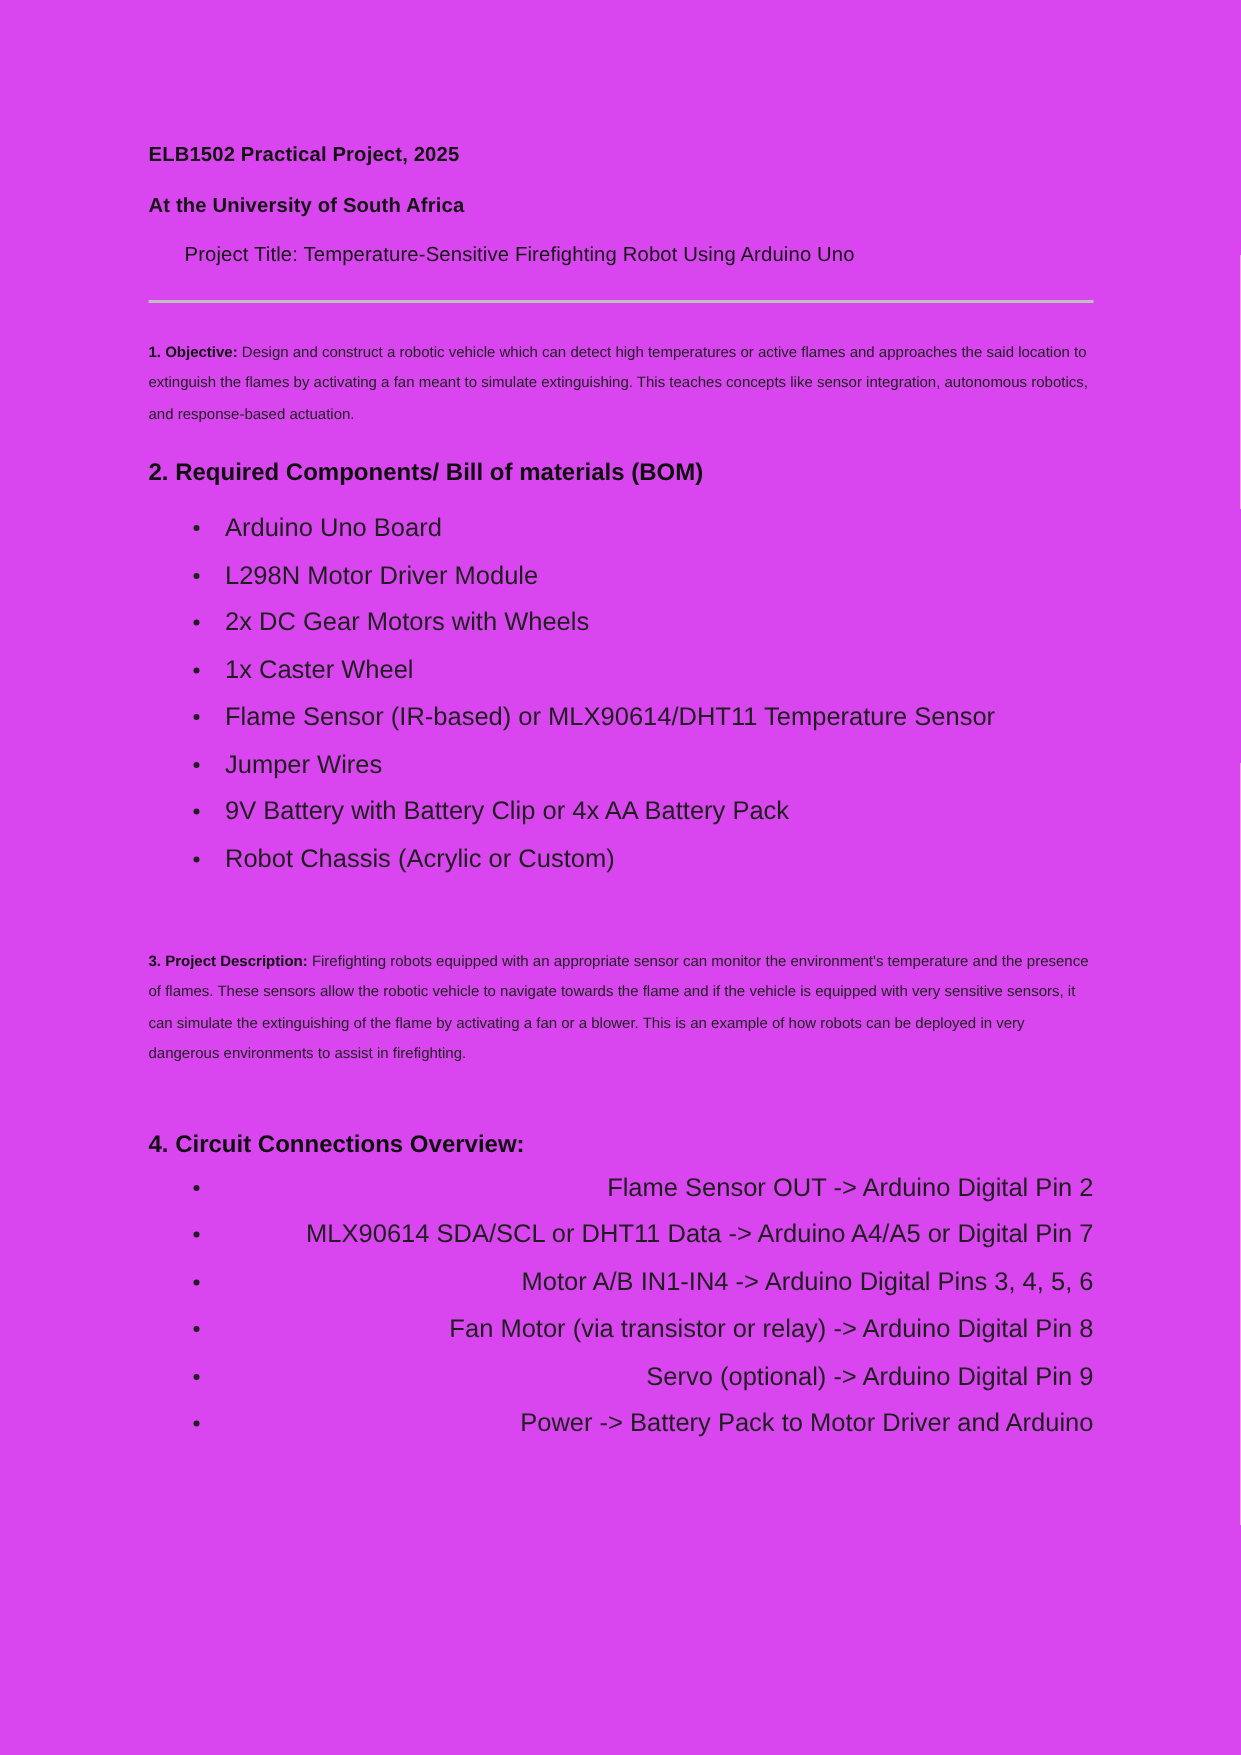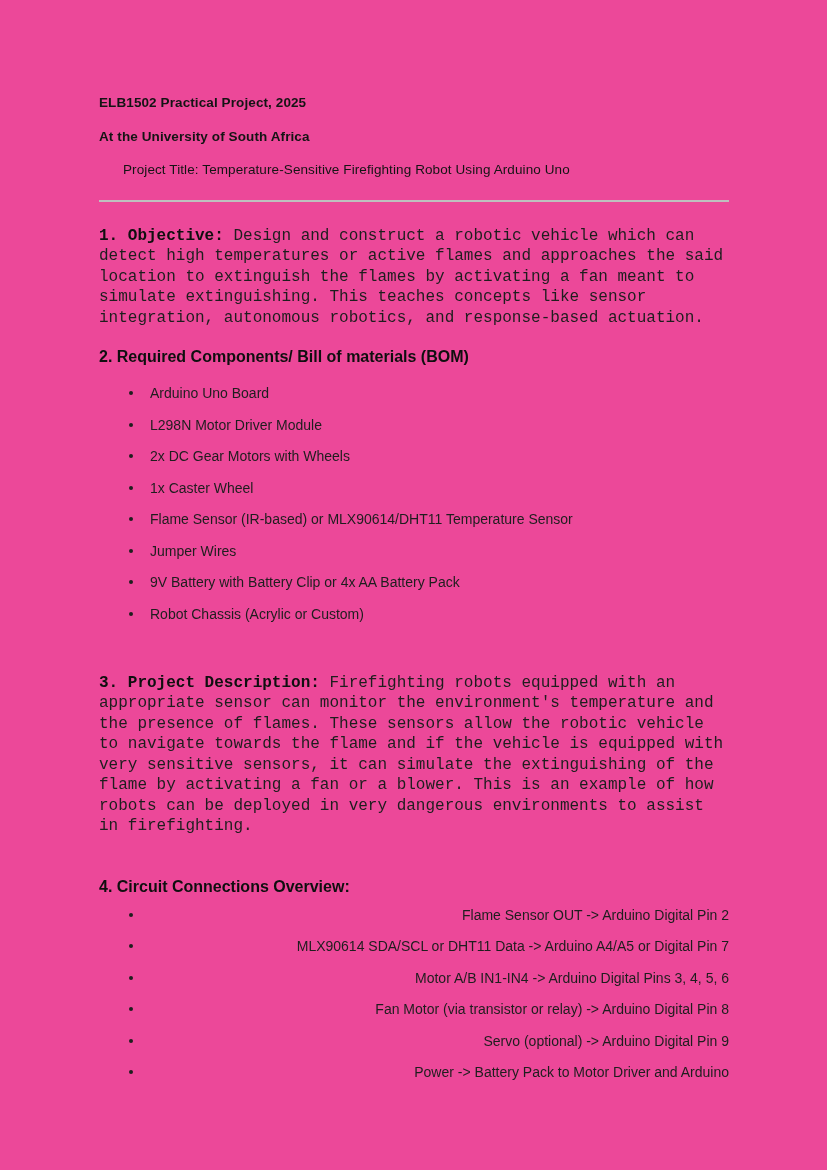--- a/index.html
+++ b/index.html
@@ -4,21 +4,21 @@
 <style>
   html, body {
     margin: 0;
     padding: 0;
     background: #ffffff;
   }
   .page {
     position: relative;
     width: 827px;
     height: 1170px;
-    background: #ec4899;
+    background: #d946ef;
     margin: 0 auto;
     overflow: hidden;
     font-family: "Liberation Sans", sans-serif;
     color: #1a1a1a;
     -webkit-font-smoothing: antialiased;
   }
   .content {
     position: absolute;
     left: 99px;
     top: 94px;
@@ -45,26 +45,25 @@
   hr.rule {
     border: 0;
     border-top: 2px solid #bfbfbf;
     margin: 21px 0 0 0;
     width: 630px;
     height: 0;
   }
 
   
   .para {
-    font-size: 16px;
+    font-size: 10px;
     line-height: 20.5px;
     margin: 0;
     color: #1e1e1e;
     text-align: left;
-    font-family: Liberation Mono, monospace;
   }
   .para .lbl {
     font-weight: bold;
     color: #0f0f0f;
   }
   .sec-objective { margin-top: 24px; }
 
   .sec-heading {
     font-size: 16px;
     font-weight: bold;
@@ -80,21 +79,21 @@
     list-style: none;
     margin: 0;
     padding: 0;
   }
   ul.bullets.components { margin-top: 16px; }
   ul.bullets.circuit { margin-top: 8px; text-align: right; }
 
   ul.bullets li {
     position: relative;
     padding-left: 51px;
-    font-size: 14px;
+    font-size: 17px;
     line-height: 20px;
     color: #1e1e1e;
     margin-bottom: 11.5px;
   }
   ul.bullets li:last-child { margin-bottom: 0; }
   ul.bullets li .dot {
     position: absolute;
     left: 30px;
     top: 8px;
     width: 4px;

